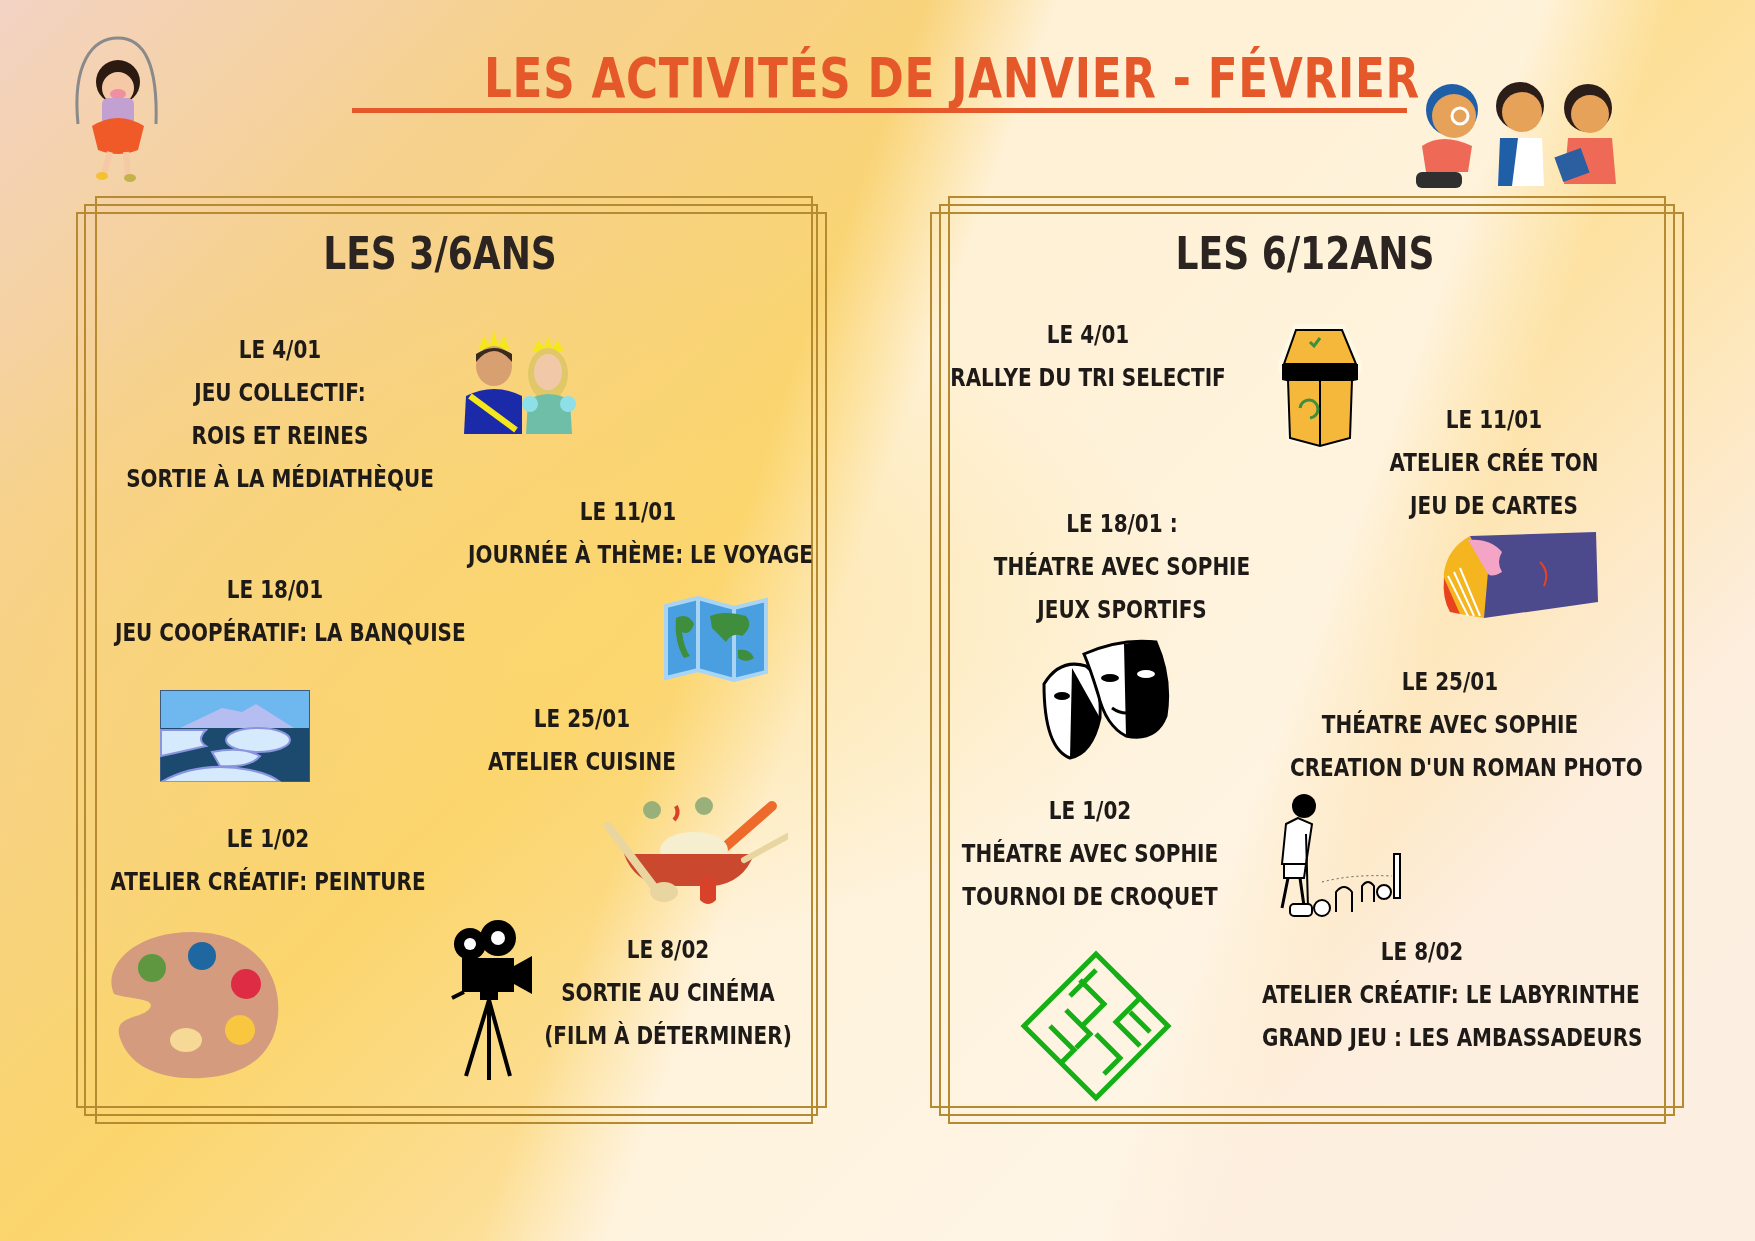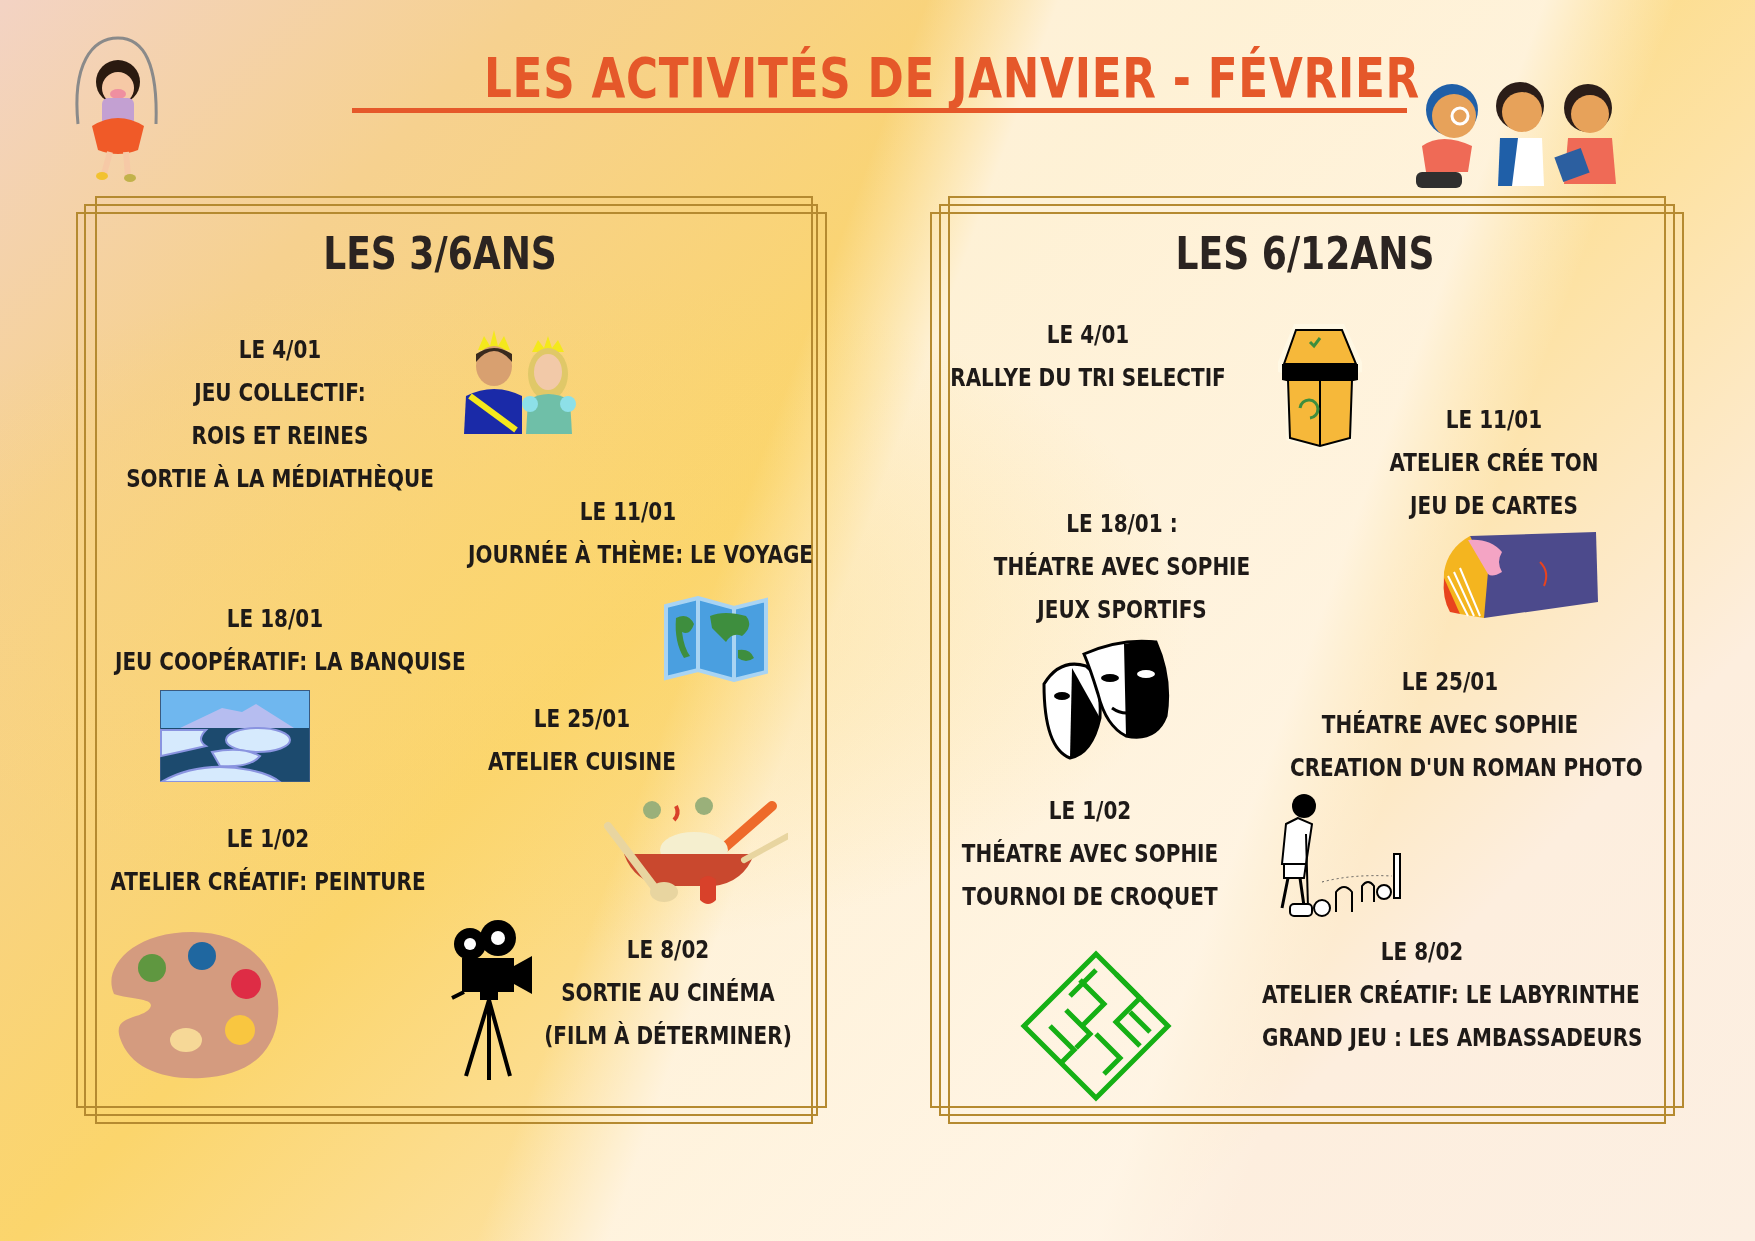--- a/index.html
+++ b/index.html
@@ -100,21 +100,21 @@
   <span class="ln">JOURNÉE À THÈME: LE VOYAGE</span>
 </div>
 <svg class="icon" style="left:662px;top:596px" width="108" height="86" viewBox="0 0 108 86">
   <path d="M4 10 L36 2 L72 12 L104 4 L104 76 L72 84 L36 74 L4 82 Z" fill="#4a9fe0" stroke="#a9d4f3" stroke-width="4"></path>
   <path d="M36 2 L36 74 M72 12 L72 84" stroke="#a9d4f3" stroke-width="4"></path>
   <path d="M14 22 Q26 16 32 28 Q28 40 20 36 Q22 52 28 60 L22 62 Q12 46 14 22 Z" fill="#3e8e3e"></path>
   <path d="M48 20 Q62 14 84 20 Q92 30 80 40 Q70 36 64 46 Q56 38 50 32 Z" fill="#3e8e3e"></path>
   <path d="M76 54 Q88 52 92 62 Q84 68 76 62 Z" fill="#3e8e3e"></path>
 </svg>
 
-<div class="evt" style="left:75px;top:597px;width:400px;">
+<div class="evt" style="left:75px;top:568px;width:400px;">
   <span class="ln">LE 18/01</span>
   <span class="ln">JEU COOPÉRATIF: LA BANQUISE</span>
 </div>
 <svg class="icon" style="left:160px;top:690px" width="150" height="92" viewBox="0 0 150 92">
   <rect x="0" y="0" width="150" height="92" fill="#6fb7ef" stroke="#3a5a80" stroke-width="2"></rect>
   <path d="M20 38 L62 18 L82 22 L96 14 L134 38 Z" fill="#b6bdf0"></path>
   <rect x="1" y="38" width="148" height="53" fill="#1c4a6e"></rect>
   <path d="M1 40 L46 40 Q36 50 46 56 Q20 62 1 66 Z" fill="#d6eafd" stroke="#8a94e0" stroke-width="2"></path>
   <ellipse cx="98" cy="50" rx="32" ry="12" fill="#d6eafd" stroke="#8a94e0" stroke-width="2"></ellipse>
   <path d="M52 62 Q82 56 100 66 Q90 78 60 76 Z" fill="#d6eafd" stroke="#8a94e0" stroke-width="2"></path>

